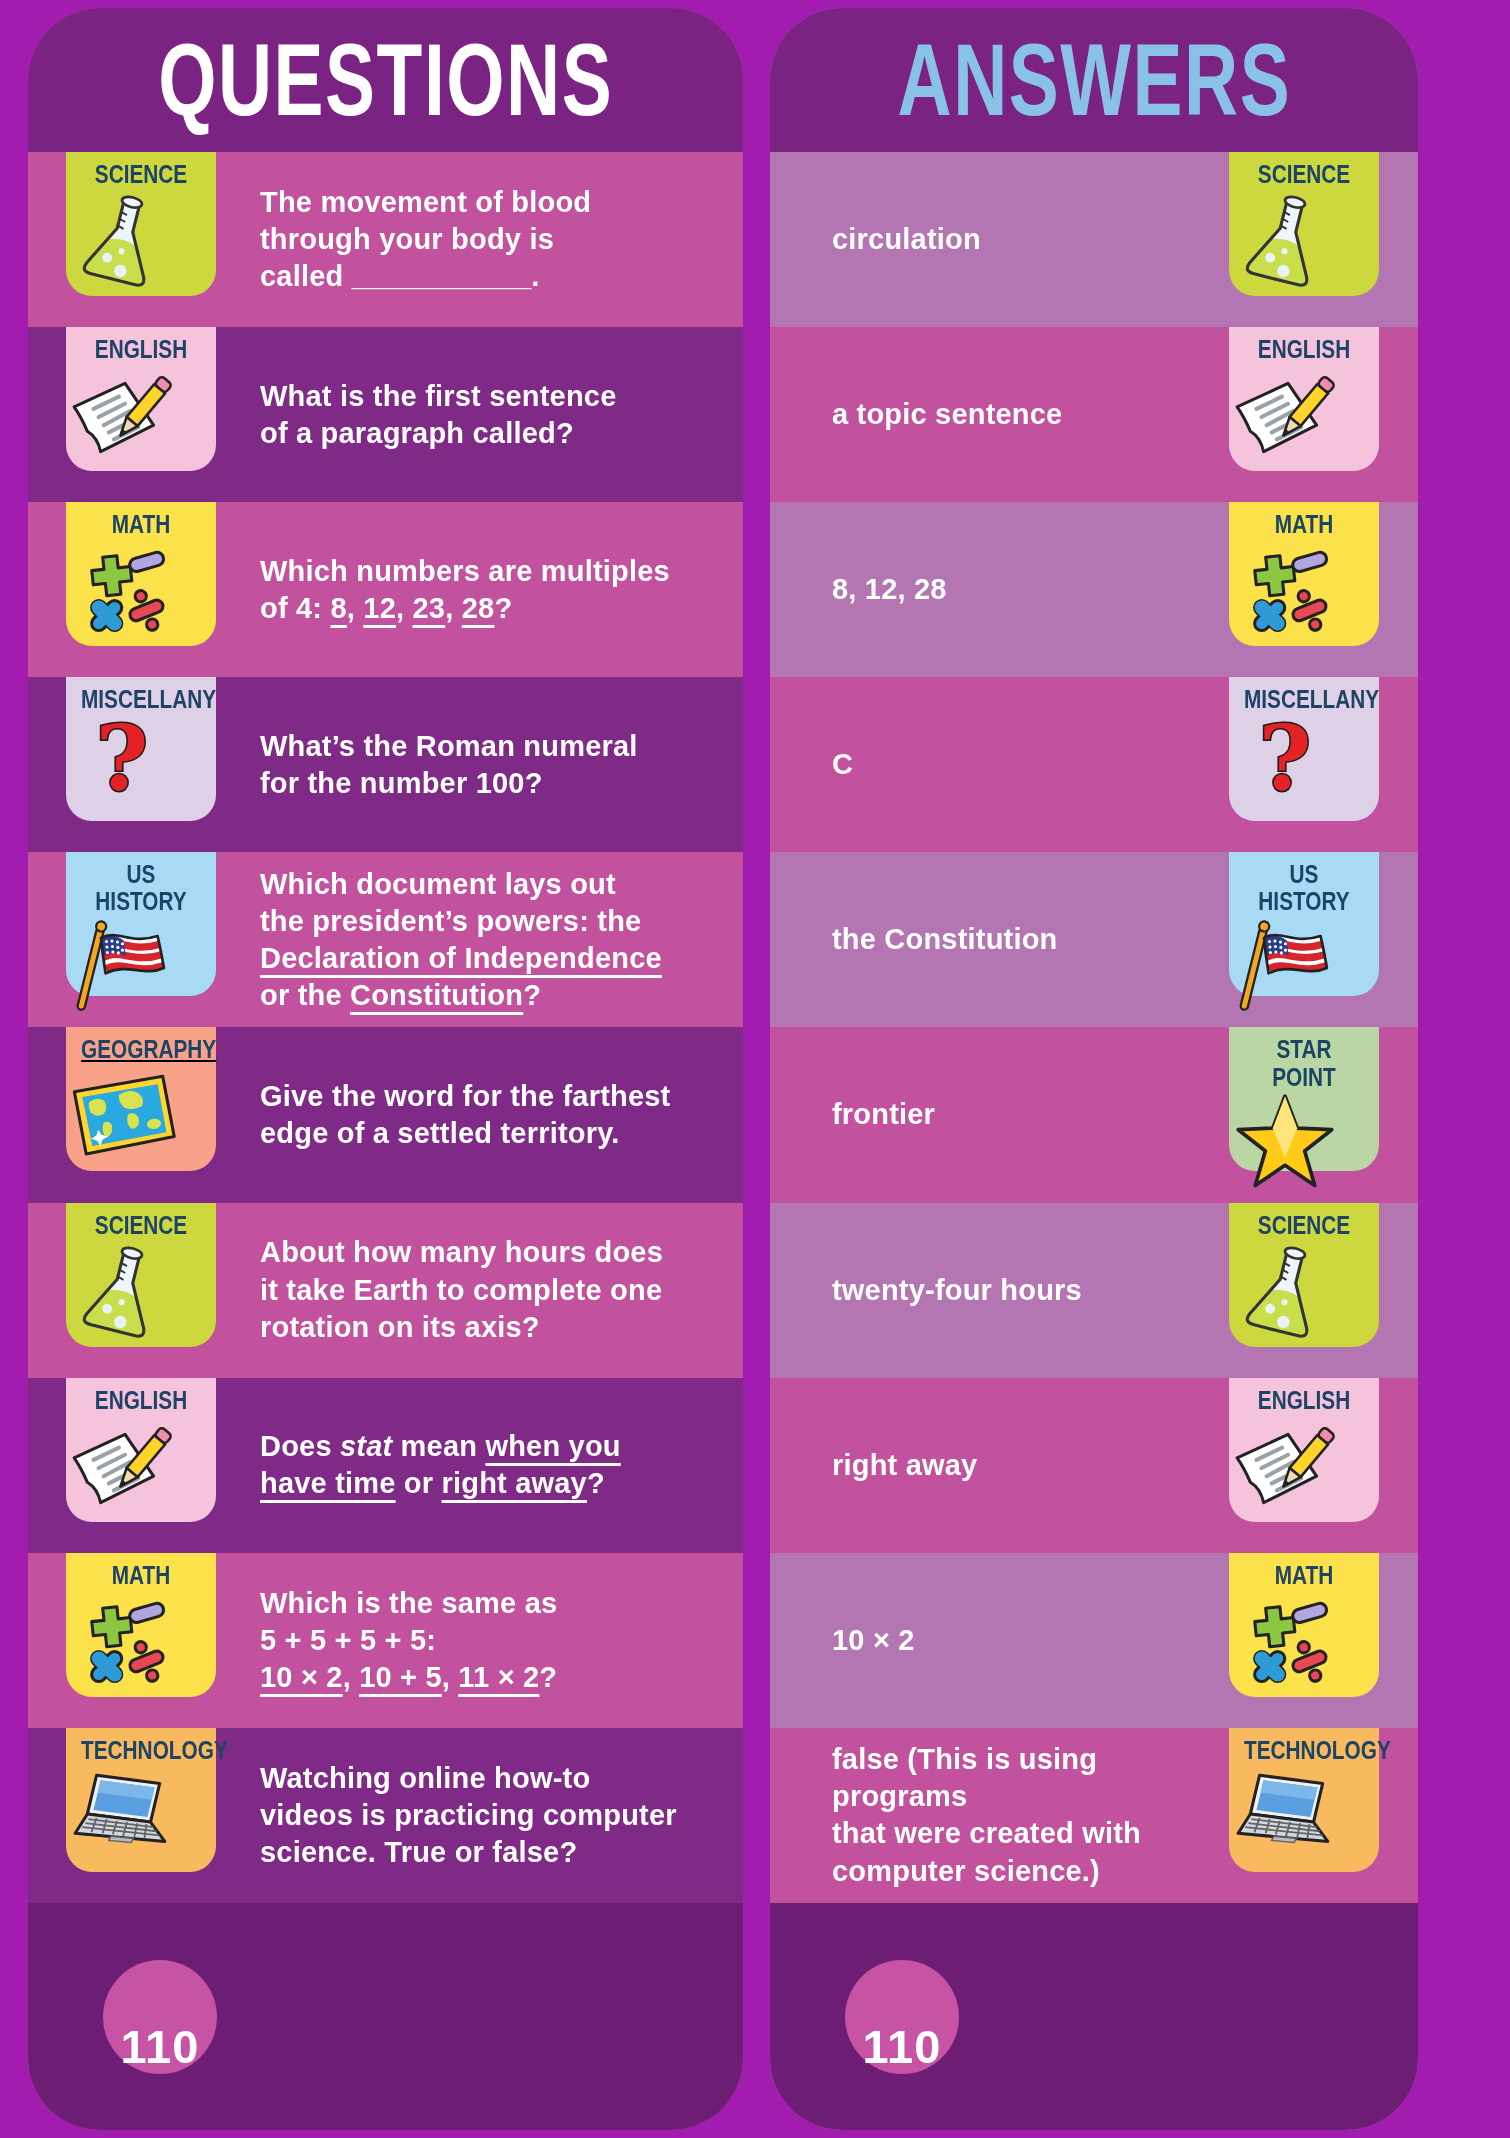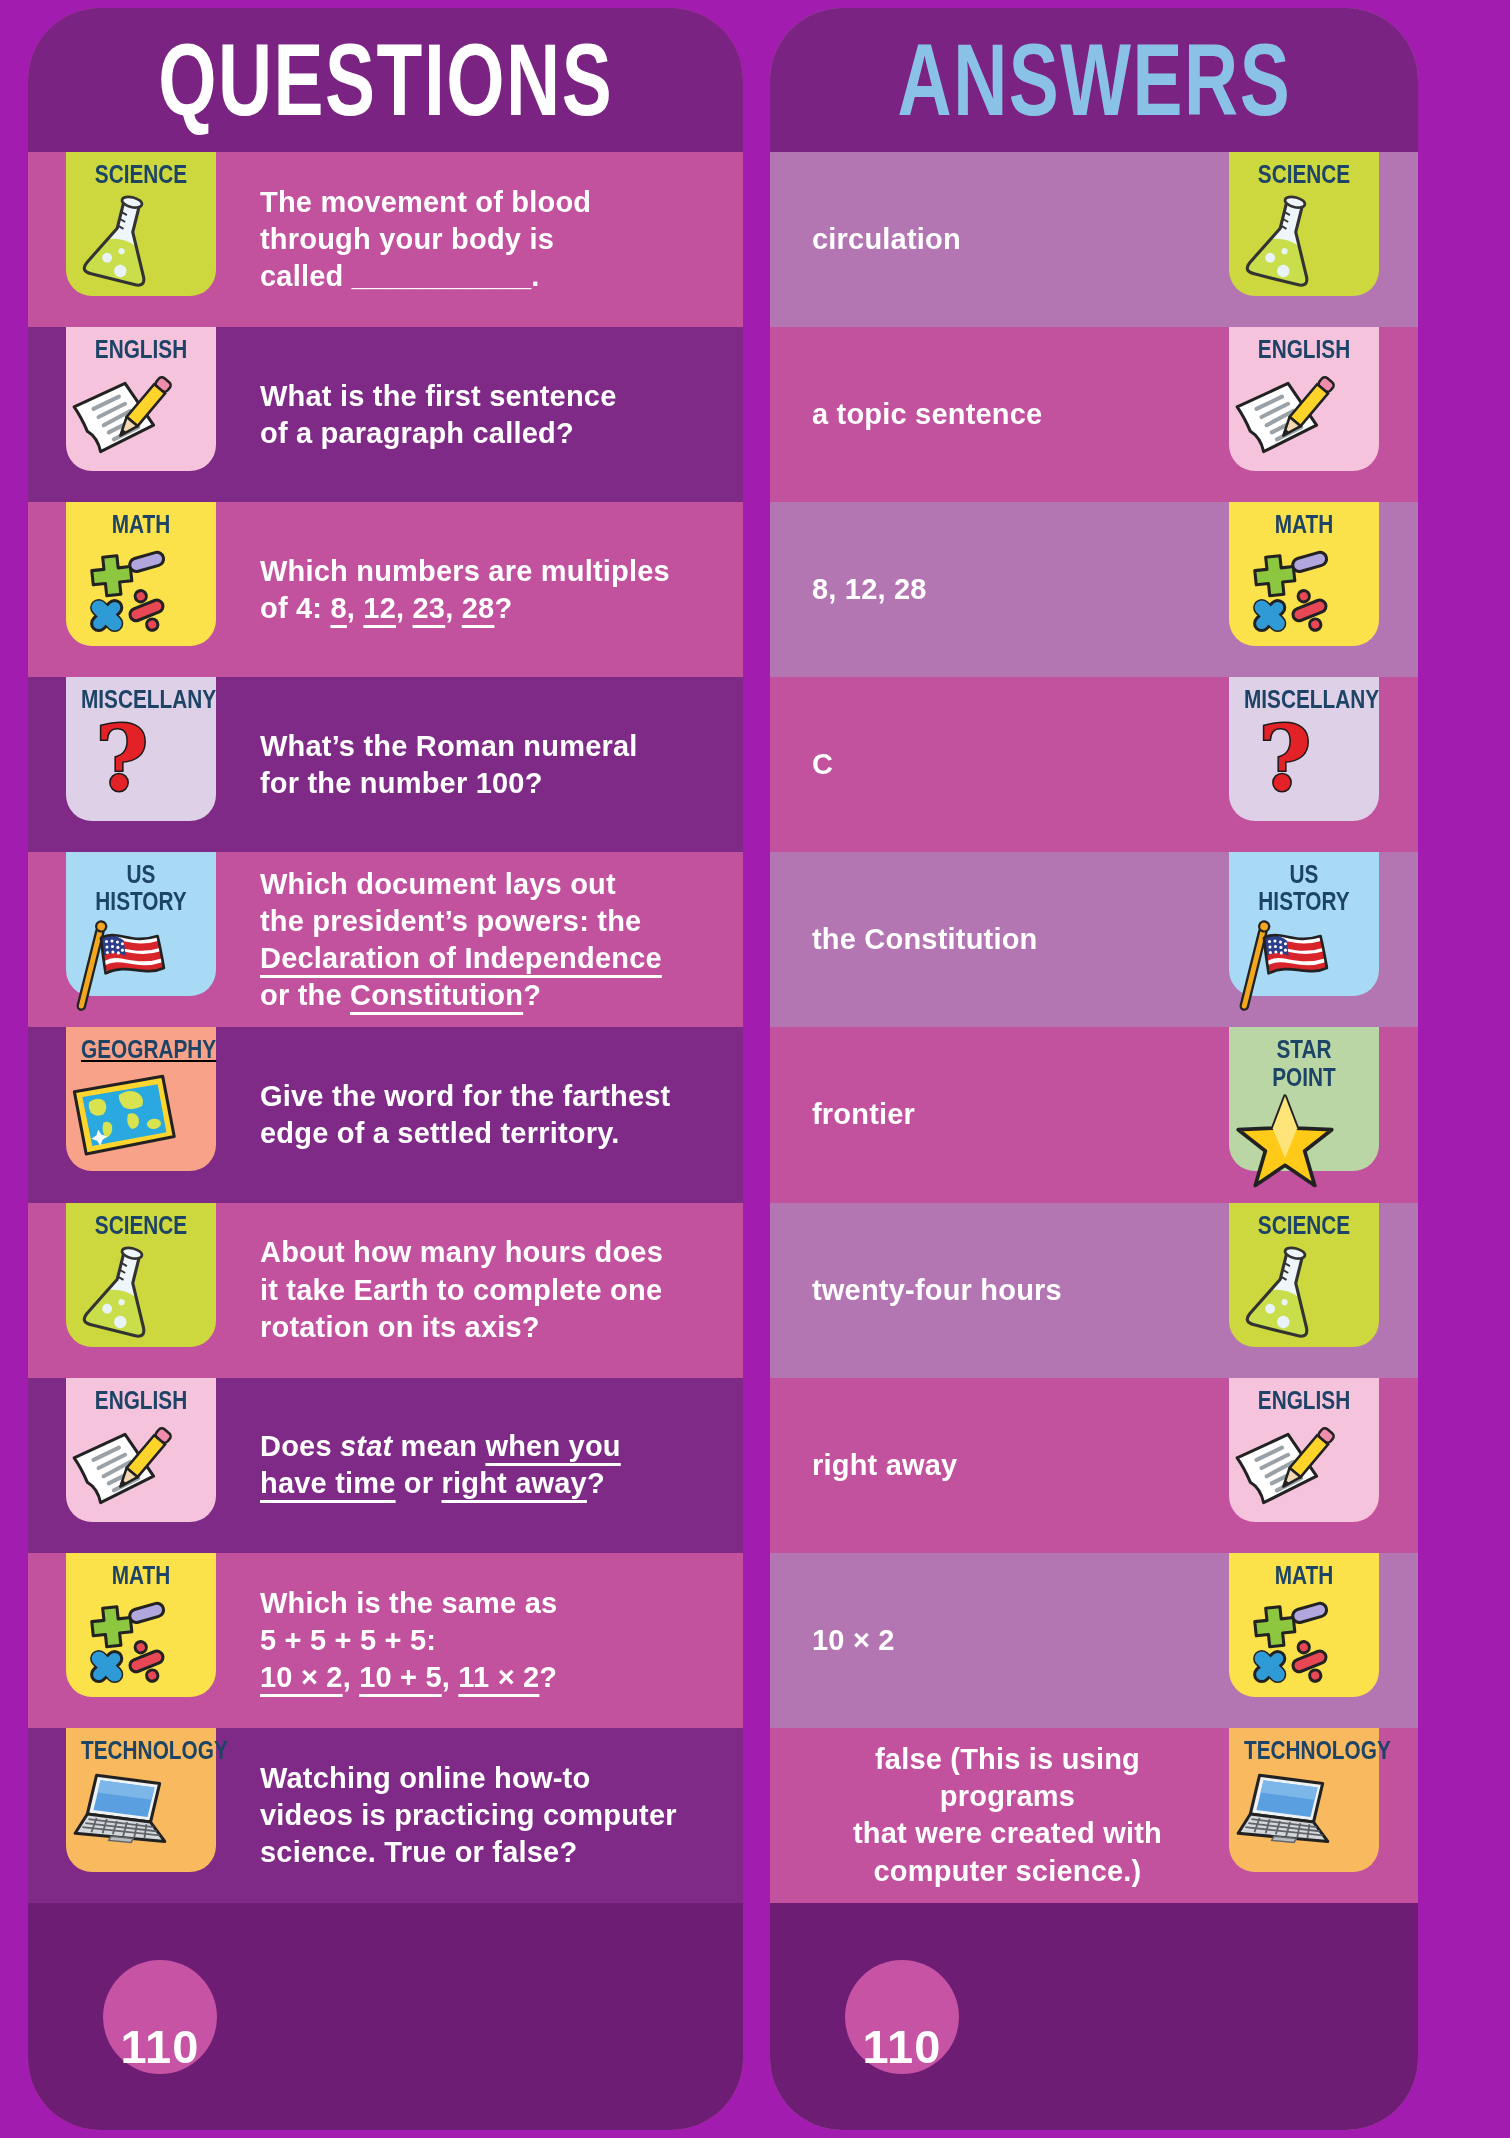--- a/index.html
+++ b/index.html
@@ -23,21 +23,21 @@
          padding-top:9px;box-sizing:border-box;}
   .a-row .badge{left:auto;right:39px;}
   .badge-label{display:inline-block;font-size:26px;font-weight:700;color:var(--navy);
                transform:scaleX(0.8);white-space:pre-line;text-align:center;line-height:1.04;}
   .badge-icon{display:block;width:112px;height:102px;margin-top:1px;}
   .badge-icon svg{width:100%;height:100%;overflow:visible;display:block;}
   .row-text{position:absolute;top:0;bottom:0;left:0;right:0;display:flex;align-items:center;}
   .row-text p{margin:0;color:#ffffff;font-weight:700;font-size:29px;line-height:1.28;
               white-space:pre-line;letter-spacing:0.2px;}
   .q-text{padding-left:232px;padding-right:26px;}
-  .a-text{padding-left:42px;padding-right:215px;text-align:center;}
+  .a-text{padding-left:62px;padding-right:215px;}
   .seg-u{text-decoration:underline;text-decoration-thickness:2.5px;text-underline-offset:7px;}
   .seg-i{font-style:italic;}
   .panel-footer{flex:0 0 227px;background:var(--footer);position:relative;}
   .page-circle{position:absolute;left:75px;top:57px;width:114px;height:114px;border-radius:50%;
                background:var(--circle);display:flex;align-items:flex-end;justify-content:center;}
   .page-circle span{font-size:47px;font-weight:700;color:#ffffff;letter-spacing:1px;}
 </style>
 </head>
 <body>
 

